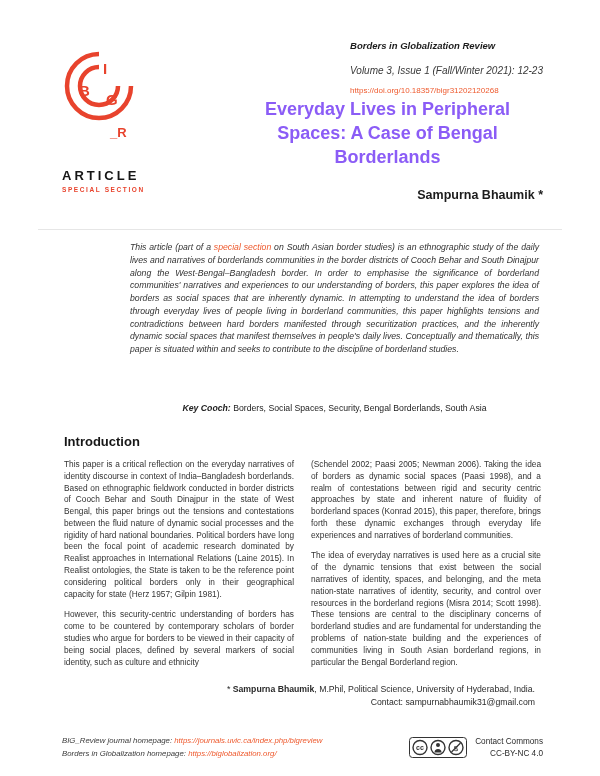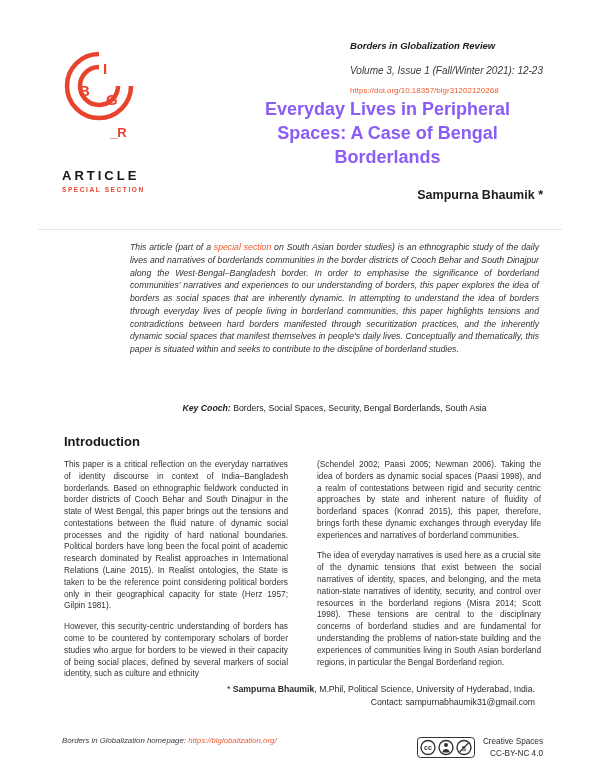--- a/index.html
+++ b/index.html
@@ -34,21 +34,21 @@
     font-size: 8.7px; font-style: italic; text-align: justify; line-height: 1.47; color: #333;
   }
   .abstract .link { color: #ee5a2e; cursor: pointer; }
 
   
   .keywords { position: absolute; left: 130px; top: 403px; width: 409px; text-align: center; font-size: 8.7px; color: #222; }
   .kw-label { font-weight: bold; font-style: italic; }
 
   
   .section-heading { position: absolute; left: 64px; top: 434px; font-size: 13px; font-weight: bold; color: #161616; }
-  .columns { position: absolute; left: 64px; top: 459px; width: 477px; display: flex; gap: 29px; }
+  .columns { position: absolute; left: 64px; top: 459px; width: 477px; display: flex; gap: 17px; }
   .col { width: 232px; font-size: 8.3px; text-align: justify; line-height: 1.42; color: #333; }
   .col p { margin: 0 0 9px 0; }
 
   
   .footnote { position: absolute; left: 65px; top: 683px; width: 470px; font-size: 8.7px; line-height: 1.5; color: #2b2b2b; text-align: right; }
   .footnote .line1 { padding-left: 11px; text-indent: -11px; }
   .footnote .line2 { padding-left: 11px; }
   .fn-bold { font-weight: bold; }
   .fn-email { color: #2b2b2b; cursor: pointer; }
 
@@ -102,32 +102,33 @@
     <p>The idea of everyday narratives is used here as a crucial site of the dynamic tensions that exist between the social narratives of identity, spaces, and belonging, and the meta nation-state narratives of identity, security, and control over resources in the borderland regions (Misra 2014; Scott 1998). These tensions are central to the disciplinary concerns of borderland studies and are fundamental for understanding the problems of nation-state building and the experiences of communities living in South Asian borderland regions, in particular the Bengal Borderland region.</p>
   </div>
 </div>
 
 <div class="footnote">
   <div class="line1"><span>* </span><span class="fn-bold">Sampurna Bhaumik</span><span>, M.Phil, Political Science, University of Hyderabad, India.</span></div>
   <div class="line2"><span>Contact: </span><span class="fn-email">sampurnabhaumik31@gmail.com</span></div>
 </div>
 
 <div class="footer">
+  <div><span>BIG_Review journal homepage: </span><span class="flink">https://journals.uvic.ca/index.php/bigreview</span></div>
   <div><span>Borders in Globalization homepage: </span><span class="flink">https://biglobalization.org/</span></div>
 </div>
 
 <div class="cc">
   <svg width="58" height="21" viewBox="0 0 58 21">
     <rect x="0.5" y="0.5" width="57" height="20" rx="3" fill="#ffffff" stroke="#333"></rect>
     <circle cx="11" cy="10.5" r="7" fill="none" stroke="#333" stroke-width="1.4"></circle>
     <text x="11" y="13" font-size="7" text-anchor="middle" fill="#333" font-weight="bold" font-family="Liberation Sans, sans-serif">cc</text>
     <circle cx="29" cy="10.5" r="7" fill="none" stroke="#333" stroke-width="1.4"></circle>
     <circle cx="29" cy="8" r="2" fill="#333"></circle>
     <path d="M25.5 15.5 a3.5 3.5 0 0 1 7 0 z" fill="#333"></path>
     <circle cx="47" cy="10.5" r="7" fill="none" stroke="#333" stroke-width="1.4"></circle>
     <text x="47" y="13.5" font-size="8" text-anchor="middle" fill="#333" font-family="Liberation Sans, sans-serif">$</text>
     <line x1="42.5" y1="15" x2="51.5" y2="6" stroke="#333" stroke-width="1.2"></line>
   </svg>
   <div class="cc-text">
-    <div>Creative Spaces</div>
+    <div>Contact Commons</div>
     <div>CC-BY-NC 4.0</div>
   </div>
 </div>
 
 </body></html>

